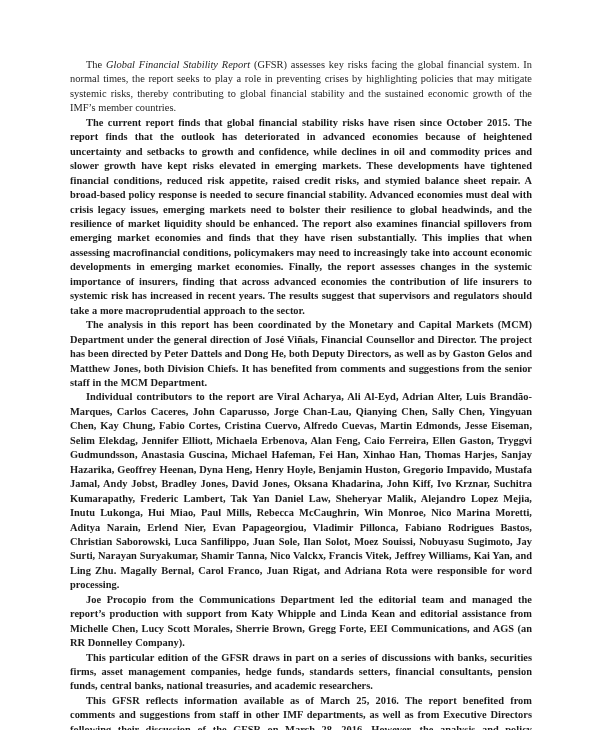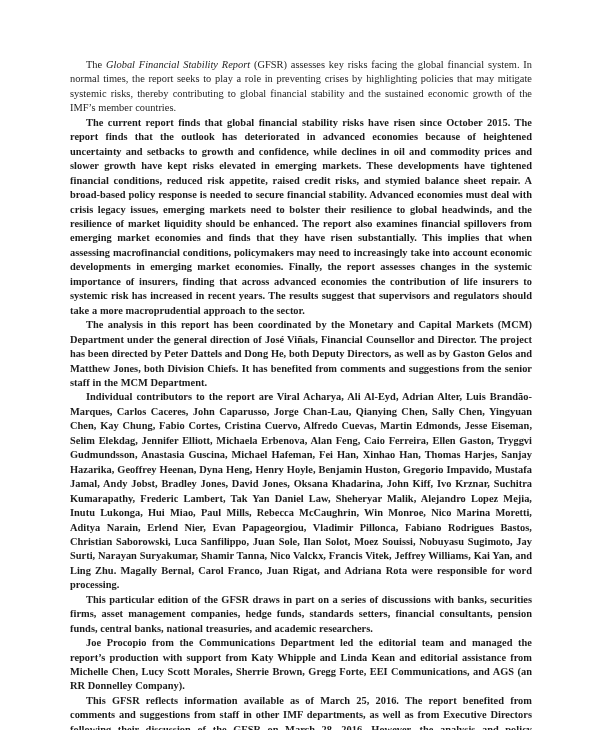--- a/index.html
+++ b/index.html
@@ -55,20 +55,20 @@
   <div class="doc-body">
 
     <p class="para"><span>The </span><span class="title-italic">Global Financial Stability Report</span><span> (GFSR) assesses key risks facing the global financial system. In normal times, the report seeks to play a role in preventing crises by highlighting policies that may mitigate systemic risks, thereby contributing to global financial stability and the sustained economic growth of the IMF’s member countries.</span></p>
 
     <p class="para">The current report finds that global financial stability risks have risen since October 2015. The report finds that the outlook has deteriorated in advanced economies because of heightened uncertainty and setbacks to growth and confidence, while declines in oil and commodity prices and slower growth have kept risks elevated in emerging markets. These developments have tightened financial conditions, reduced risk appetite, raised credit risks, and stymied balance sheet repair. A broad-based policy response is needed to secure financial stability. Advanced economies must deal with crisis legacy issues, emerging markets need to bolster their resilience to global headwinds, and the resilience of market liquidity should be enhanced. The report also examines financial spillovers from emerging market economies and finds that they have risen substantially. This implies that when assessing macrofinancial conditions, policymakers may need to increasingly take into account economic developments in emerging market economies. Finally, the report assesses changes in the systemic importance of insurers, finding that across advanced economies the contribution of life insurers to systemic risk has increased in recent years. The results suggest that supervisors and regulators should take a more macroprudential approach to the sector.</p>
 
     <p class="para">The analysis in this report has been coordinated by the Monetary and Capital Markets (MCM) Department under the general direction of José Viñals, Financial Counsellor and Director. The project has been directed by Peter Dattels and Dong He, both Deputy Directors, as well as by Gaston Gelos and Matthew Jones, both Division Chiefs. It has benefited from comments and suggestions from the senior staff in the MCM Department.</p>
 
     <p class="para">Individual contributors to the report are Viral Acharya, Ali Al-Eyd, Adrian Alter, Luis Brandão-Marques, Carlos Caceres, John Caparusso, Jorge Chan-Lau, Qianying Chen, Sally Chen, Yingyuan Chen, Kay Chung, Fabio Cortes, Cristina Cuervo, Alfredo Cuevas, Martin Edmonds, Jesse Eiseman, Selim Elekdag, Jennifer Elliott, Michaela Erbenova, Alan Feng, Caio Ferreira, Ellen Gaston, Tryggvi Gudmundsson, Anastasia Guscina, Michael Hafeman, Fei Han, Xinhao Han, Thomas Harjes, Sanjay Hazarika, Geoffrey Heenan, Dyna Heng, Henry Hoyle, Benjamin Huston, Gregorio Impavido, Mustafa Jamal, Andy Jobst, Bradley Jones, David Jones, Oksana Khadarina, John Kiff, Ivo Krznar, Suchitra Kumarapathy, Frederic Lambert, Tak Yan Daniel Law, Sheheryar Malik, Alejandro Lopez Mejia, Inutu Lukonga, Hui Miao, Paul Mills, Rebecca McCaughrin, Win Monroe, Nico Marina Moretti, Aditya Narain, Erlend Nier, Evan Papageorgiou, Vladimir Pillonca, Fabiano Rodrigues Bastos, Christian Saborowski, Luca Sanfilippo, Juan Sole, Ilan Solot, Moez Souissi, Nobuyasu Sugimoto, Jay Surti, Narayan Suryakumar, Shamir Tanna, Nico Valckx, Francis Vitek, Jeffrey Williams, Kai Yan, and Ling Zhu. Magally Bernal, Carol Franco, Juan Rigat, and Adriana Rota were responsible for word processing.</p>
 
+    <p class="para">Joe Procopio from the Communications Department led the editorial team and managed the report’s production with support from Katy Whipple and Linda Kean and editorial assistance from Michelle Chen, Lucy Scott Morales, Sherrie Brown, Gregg Forte, EEI Communications, and AGS (an RR Donnelley Company).</p>
+
     <p class="para">This particular edition of the GFSR draws in part on a series of discussions with banks, securities firms, asset management companies, hedge funds, standards setters, financial consultants, pension funds, central banks, national treasuries, and academic researchers.</p>
-
-    <p class="para">Joe Procopio from the Communications Department led the editorial team and managed the report’s production with support from Katy Whipple and Linda Kean and editorial assistance from Michelle Chen, Lucy Scott Morales, Sherrie Brown, Gregg Forte, EEI Communications, and AGS (an RR Donnelley Company).</p>
 
     <p class="para">This GFSR reflects information available as of March 25, 2016. The report benefited from comments and suggestions from staff in other IMF departments, as well as from Executive Directors following their discussion of the GFSR on March 28, 2016. However, the analysis and policy considerations are those of the contributing staff and should not be attributed to the IMF, its Executive Directors, or their national authorities.</p>
 
   </div>
 </div>
 
 </body></html>

